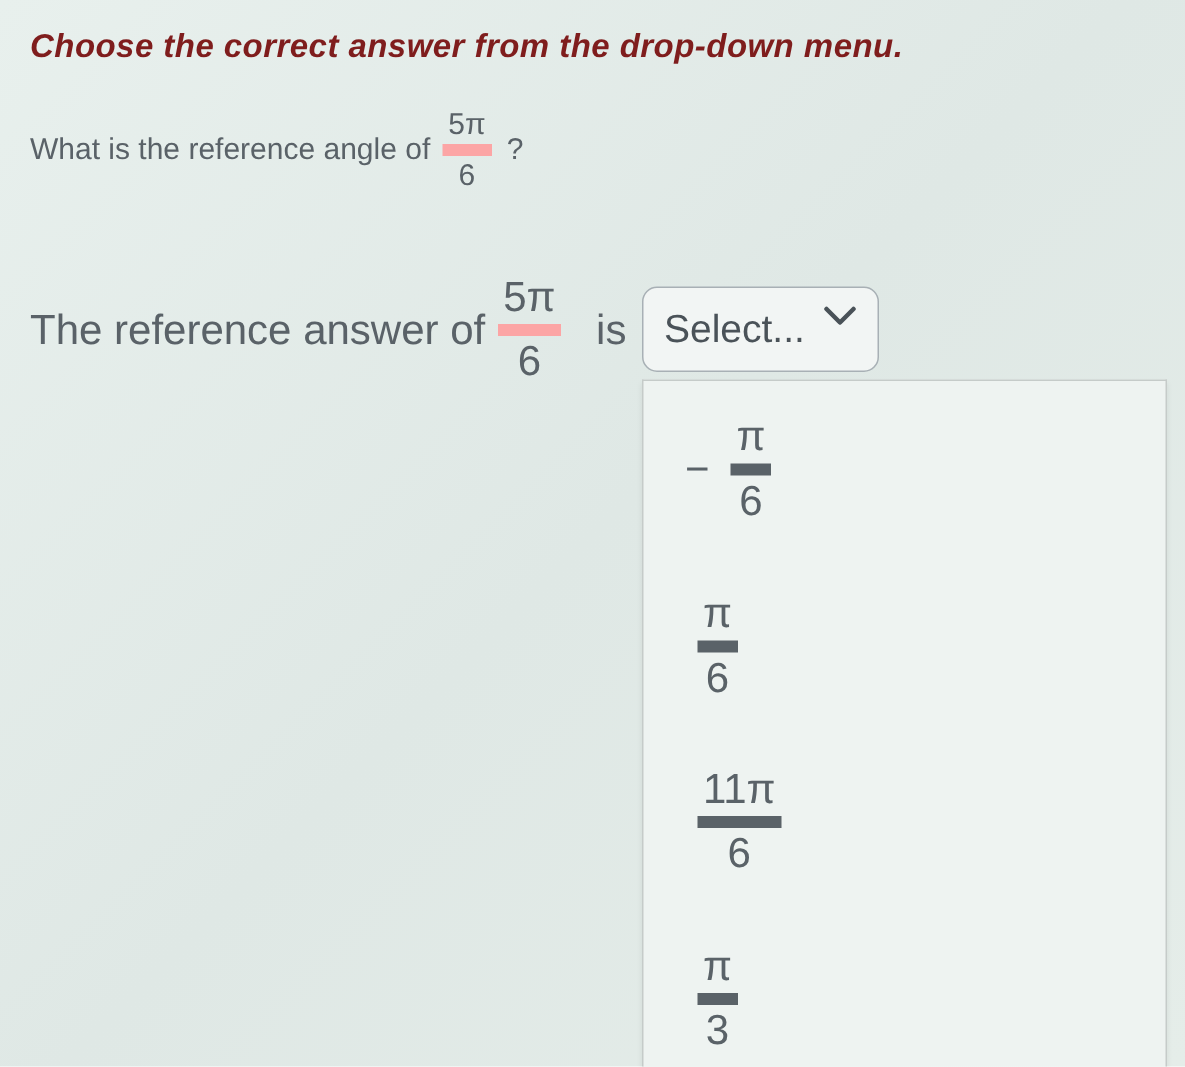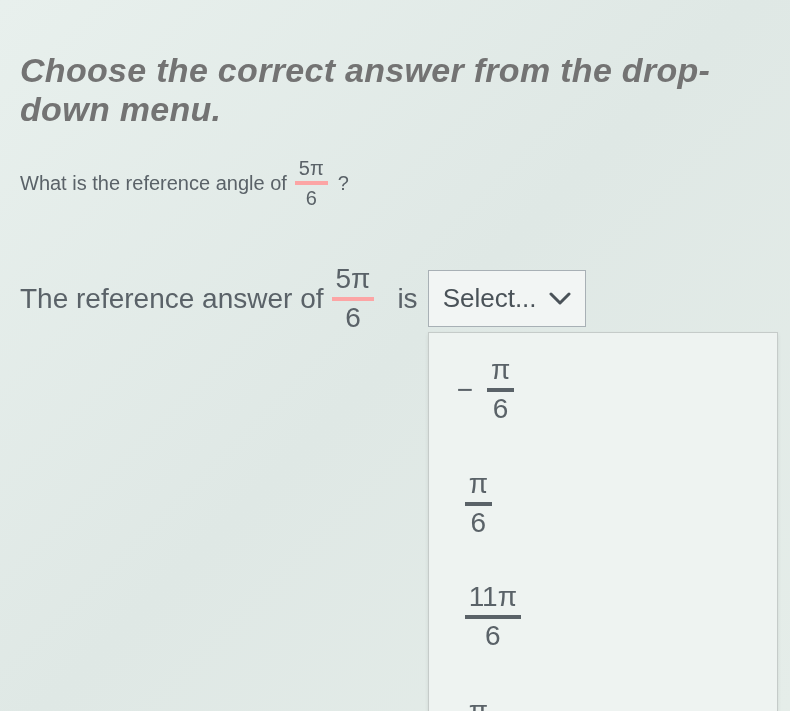--- a/index.html
+++ b/index.html
@@ -10,27 +10,26 @@
       height: 711px;
       background: linear-gradient(135deg, #e8f0ed 0%, #dfe8e5 50%, #e5ede9 100%);
       font-family: Arial, sans-serif;
       overflow: hidden;
       position: relative;
     }
     .container {
       padding: 18px 10px 10px 20px;
     }
     .instruction {
-      color: #737373;
+      color: #7f1d1d;
       font-weight: bold;
       font-style: italic;
-      font-size: 34px;
+      font-size: 22px;
       margin-bottom: 28px;
       letter-spacing: 0.3px;
-      margin-top: 33px;
     }
     .question-line {
       color: #5a6268;
       font-size: 20px;
       display: flex;
       align-items: center;
       margin-bottom: 55px;
       flex-wrap: wrap;
     }
     .answer-line {
@@ -42,21 +41,21 @@
     }
     .fraction {
       display: inline-flex;
       flex-direction: column;
       align-items: center;
       margin: 0 8px;
       vertical-align: middle;
     }
     .fraction .num {
       padding: 0 4px 2px 4px;
-      border-bottom: 4px solid #fca5a5;
+      border-bottom: 8px solid #fca5a5;
       line-height: 1.1;
     }
     .fraction .den {
       padding: 2px 4px 0 4px;
       line-height: 1.1;
     }
     .neg-fraction {
       display: inline-flex;
       align-items: center;
     }
@@ -64,22 +63,21 @@
       margin-right: 6px;
       font-size: 28px;
     }
     .select-trigger {
       border: 1px solid #a8b0b5;
       background: #f2f5f4;
       padding: 12px 14px;
       font-size: 26px;
       color: #4a5258;
       display: inline-flex;
-      align-items: center;
-      border-radius: 0;
+      border-radius: 10px;
       cursor: pointer;
       margin-left: 10px;
     }
     .chevron {
       margin-left: 12px;
       display: inline-block;
     }
     .chevron svg { display: block; }
     .dropdown-wrapper {
       position: relative;

